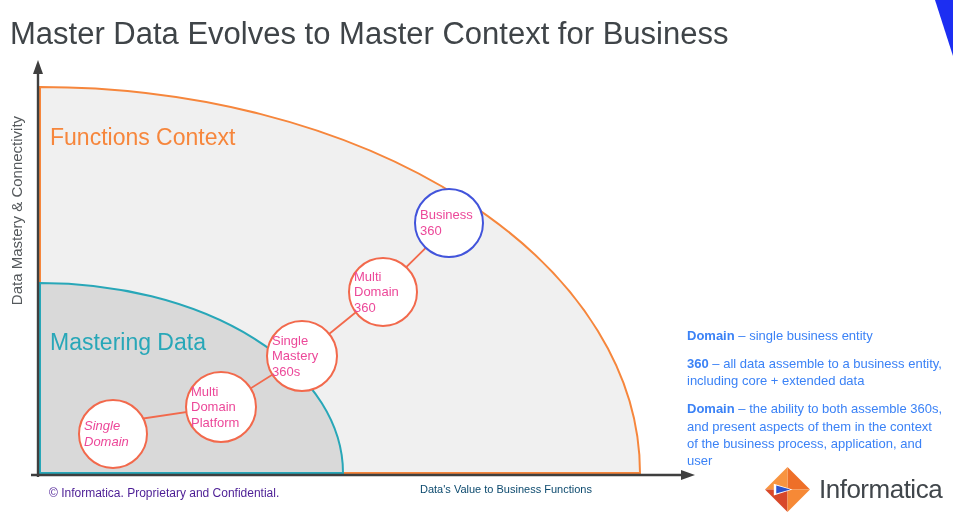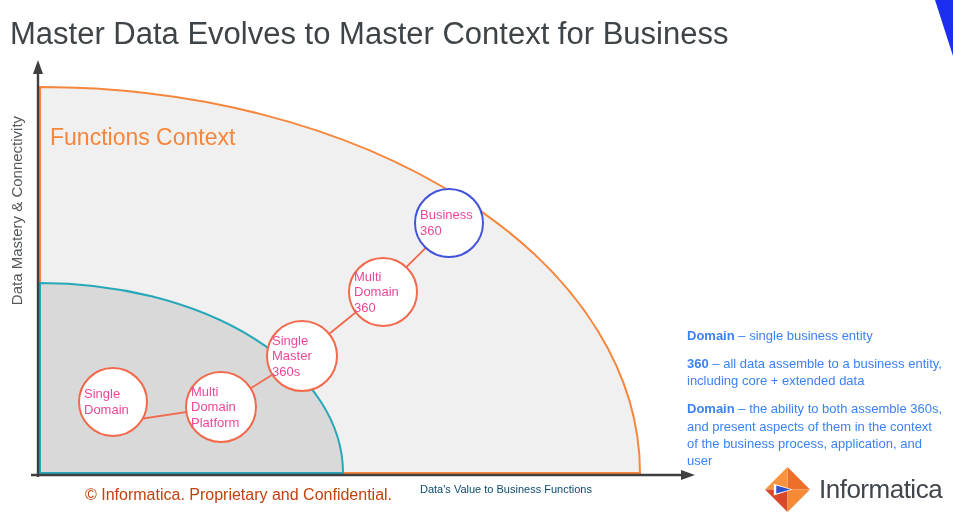--- a/index.html
+++ b/index.html
@@ -83,21 +83,21 @@
     background: #ffffff;
     border: 2px solid #f2694c;
     display: flex;
     align-items: center;
     justify-content: center;
     font-size: 13px;
     line-height: 1.2;
     color: #ec4899;
     padding: 4px;
   }
-  .node.n1 { left: 78px;  top: 367px; }
+  .node.n1 { left: 78px;  top: 399px; font-style: italic; }
   .node.n2 { left: 185px; top: 371px; width: 72px; height: 72px; }
   .node.n3 { left: 266px; top: 320px; width: 72px; height: 72px; }
   .node.n4 { left: 348px; top: 257px; }
   .node.n5 { left: 414px; top: 188px; border-color: #4254db; }
 
   .definitions {
     position: absolute;
     left: 687px;
     top: 327px;
     width: 258px;
@@ -105,23 +105,22 @@
     line-height: 1.32;
     color: #3b82f6;
   }
   .definitions p { margin-bottom: 11px; }
   .definitions .term { font-weight: bold; }
 
   .footer-copyright {
     position: absolute;
     left: 49px;
     top: 486px;
-    font-size: 16px;
-    color: #c2410c;
-    margin-left: 36px;
+    font-size: 12px;
+    color: #4c1d95;
   }
 
   .brand {
     position: absolute;
     left: 764px;
     top: 466px;
     display: flex;
     align-items: center;
     gap: 8px;
     text-align: right;
@@ -152,32 +151,33 @@
     <polyline points="113,423 221,407 302,356 382,291 450,224" fill="none" stroke="#F2694C" stroke-width="1.8"></polyline>
 
     <line x1="38" y1="477" x2="38" y2="72" stroke="#3F3F3F" stroke-width="2.4"></line>
     <polygon points="38,60 33,74 43,74" fill="#3F3F3F"></polygon>
 
     <line x1="31" y1="475" x2="682" y2="475" stroke="#3F3F3F" stroke-width="2.6"></line>
     <polygon points="695,475 681,470 681,480" fill="#3F3F3F"></polygon>
   </svg>
 
   <div class="zone-label context">Functions Context</div>
+  <div class="zone-label data">Mastering Data</div>
 
   <div class="y-axis-label">Data Mastery &amp; Connectivity</div>
   <div class="x-axis-label">Data's Value to Business Functions</div>
 
   <div class="node n1">
     <span>Single Domain</span>
   </div>
   <div class="node n2">
     <span>Multi Domain Platform</span>
   </div>
   <div class="node n3">
-    <span>Single Master 360s</span>
+    <span>Single Mastery 360s</span>
   </div>
   <div class="node n4">
     <span>Multi Domain 360</span>
   </div>
   <div class="node n5">
     <span>Business 360</span>
   </div>
 
   <div class="definitions">
     <p><span class="term">Domain</span> <span>– single business entity</span></p>

